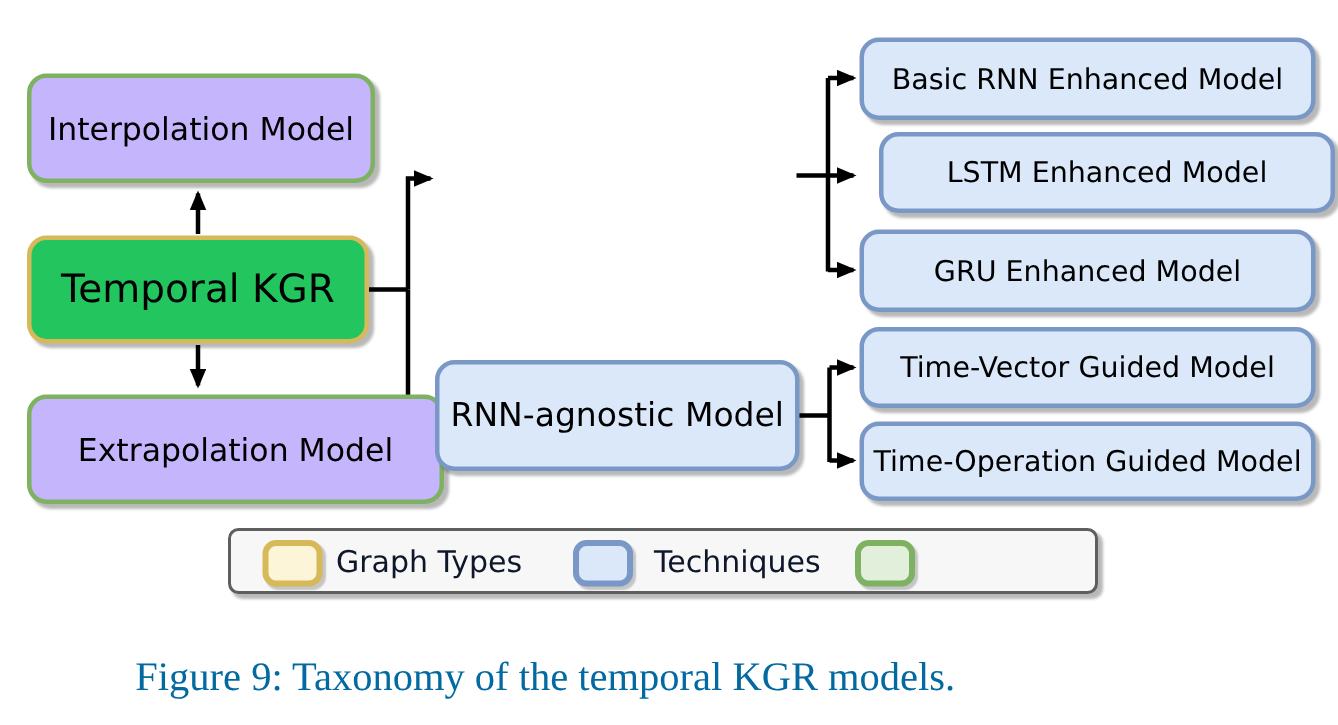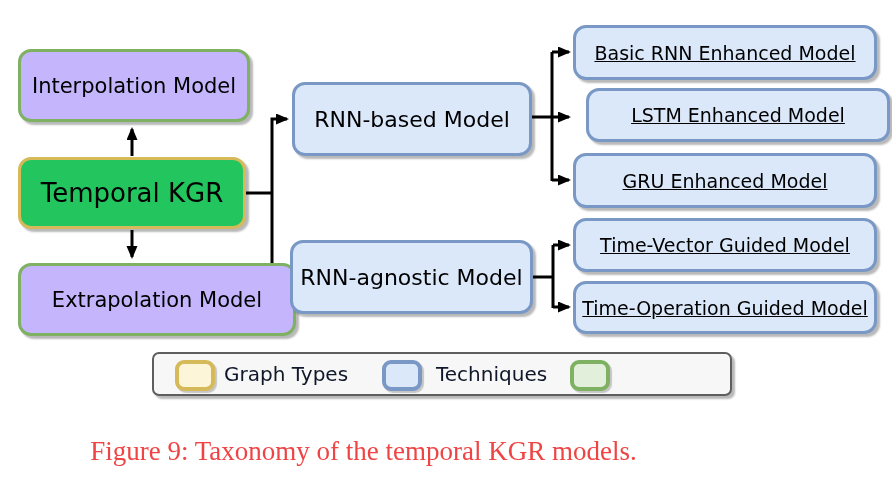--- a/index.html
+++ b/index.html
@@ -14,39 +14,39 @@
     box-shadow:3px 3px 2px rgba(0,0,0,0.28);
     color:#000; text-align:center; white-space:nowrap;
   }
   .box-label { display:block; }
   .yellow { background:#22c55e; border-color:#D6B958; }
   .green  { background:#c4b5fd; border-color:#7EB161; }
   .blue   { background:#DBE8FA; border-color:#7A98C5; }
   .f-root { font-size:26px; }
   .f-side { font-size:21px; }
   .f-mid  { font-size:22px; }
-  .f-leaf { font-size:19px;text-decoration:underline; }
+  .f-leaf { font-size:19px; }
   .connector-layer { position:absolute; left:0; top:0; pointer-events:none; }
   .legend {
     position:absolute; left:152px; top:352px; width:580px; height:44px;
     box-sizing:border-box; background:#F7F7F7; border:2px solid #5E5E5E;
     border-radius:7px; box-shadow:3px 3px 2px rgba(0,0,0,0.28);
   }
   .swatch {
     position:absolute; top:6px; width:40px; height:31px;
     box-sizing:border-box; border:4px solid; border-radius:9px;
     box-shadow:2px 2px 1px rgba(0,0,0,0.2);
   }
   .legend-label {
     position:absolute; top:0; height:40px; line-height:40px;
     font-size:20px; color:#0f172a; white-space:nowrap;
   }
   .caption {
     position:absolute; left:0; top:436px; width:727px; text-align:center;
-    font-family:"Liberation Serif", serif; font-size:27px; color:#ef4444;
+    font-family:"Liberation Serif", serif; font-size:27px; color:#0369a1;
     white-space:nowrap;
   }
 </style>
 </head>
 <body>
 
 <div class="stage">
 
   <svg class="connector-layer" width="892" height="483" viewBox="0 0 892 483">
     <defs>
@@ -76,23 +76,20 @@
   </div>
 
   <div class="box yellow f-root" style="left:18px;top:157px;width:228px;height:72px">
     <span class="box-label">Temporal KGR</span>
   </div>
 
   <div class="box green f-side" style="left:18px;top:263px;width:278px;height:73px">
     <span class="box-label">Extrapolation Model</span>
   </div>
 
-  <div class="box blue f-mid" style="left:292px;top:82px;width:240px;height:74px">
-    <span class="box-label">RNN-based Model</span>
-  </div>
 
   <div class="box blue f-mid" style="left:290px;top:240px;width:243px;height:74px">
     <span class="box-label">RNN-agnostic Model</span>
   </div>
 
   <div class="box blue f-leaf" style="left:573px;top:25px;width:304px;height:55px">
     <span class="box-label">Basic RNN Enhanced Model</span>
   </div>
 
   <div class="box blue f-leaf" style="left:586px;top:88px;width:304px;height:54px">

